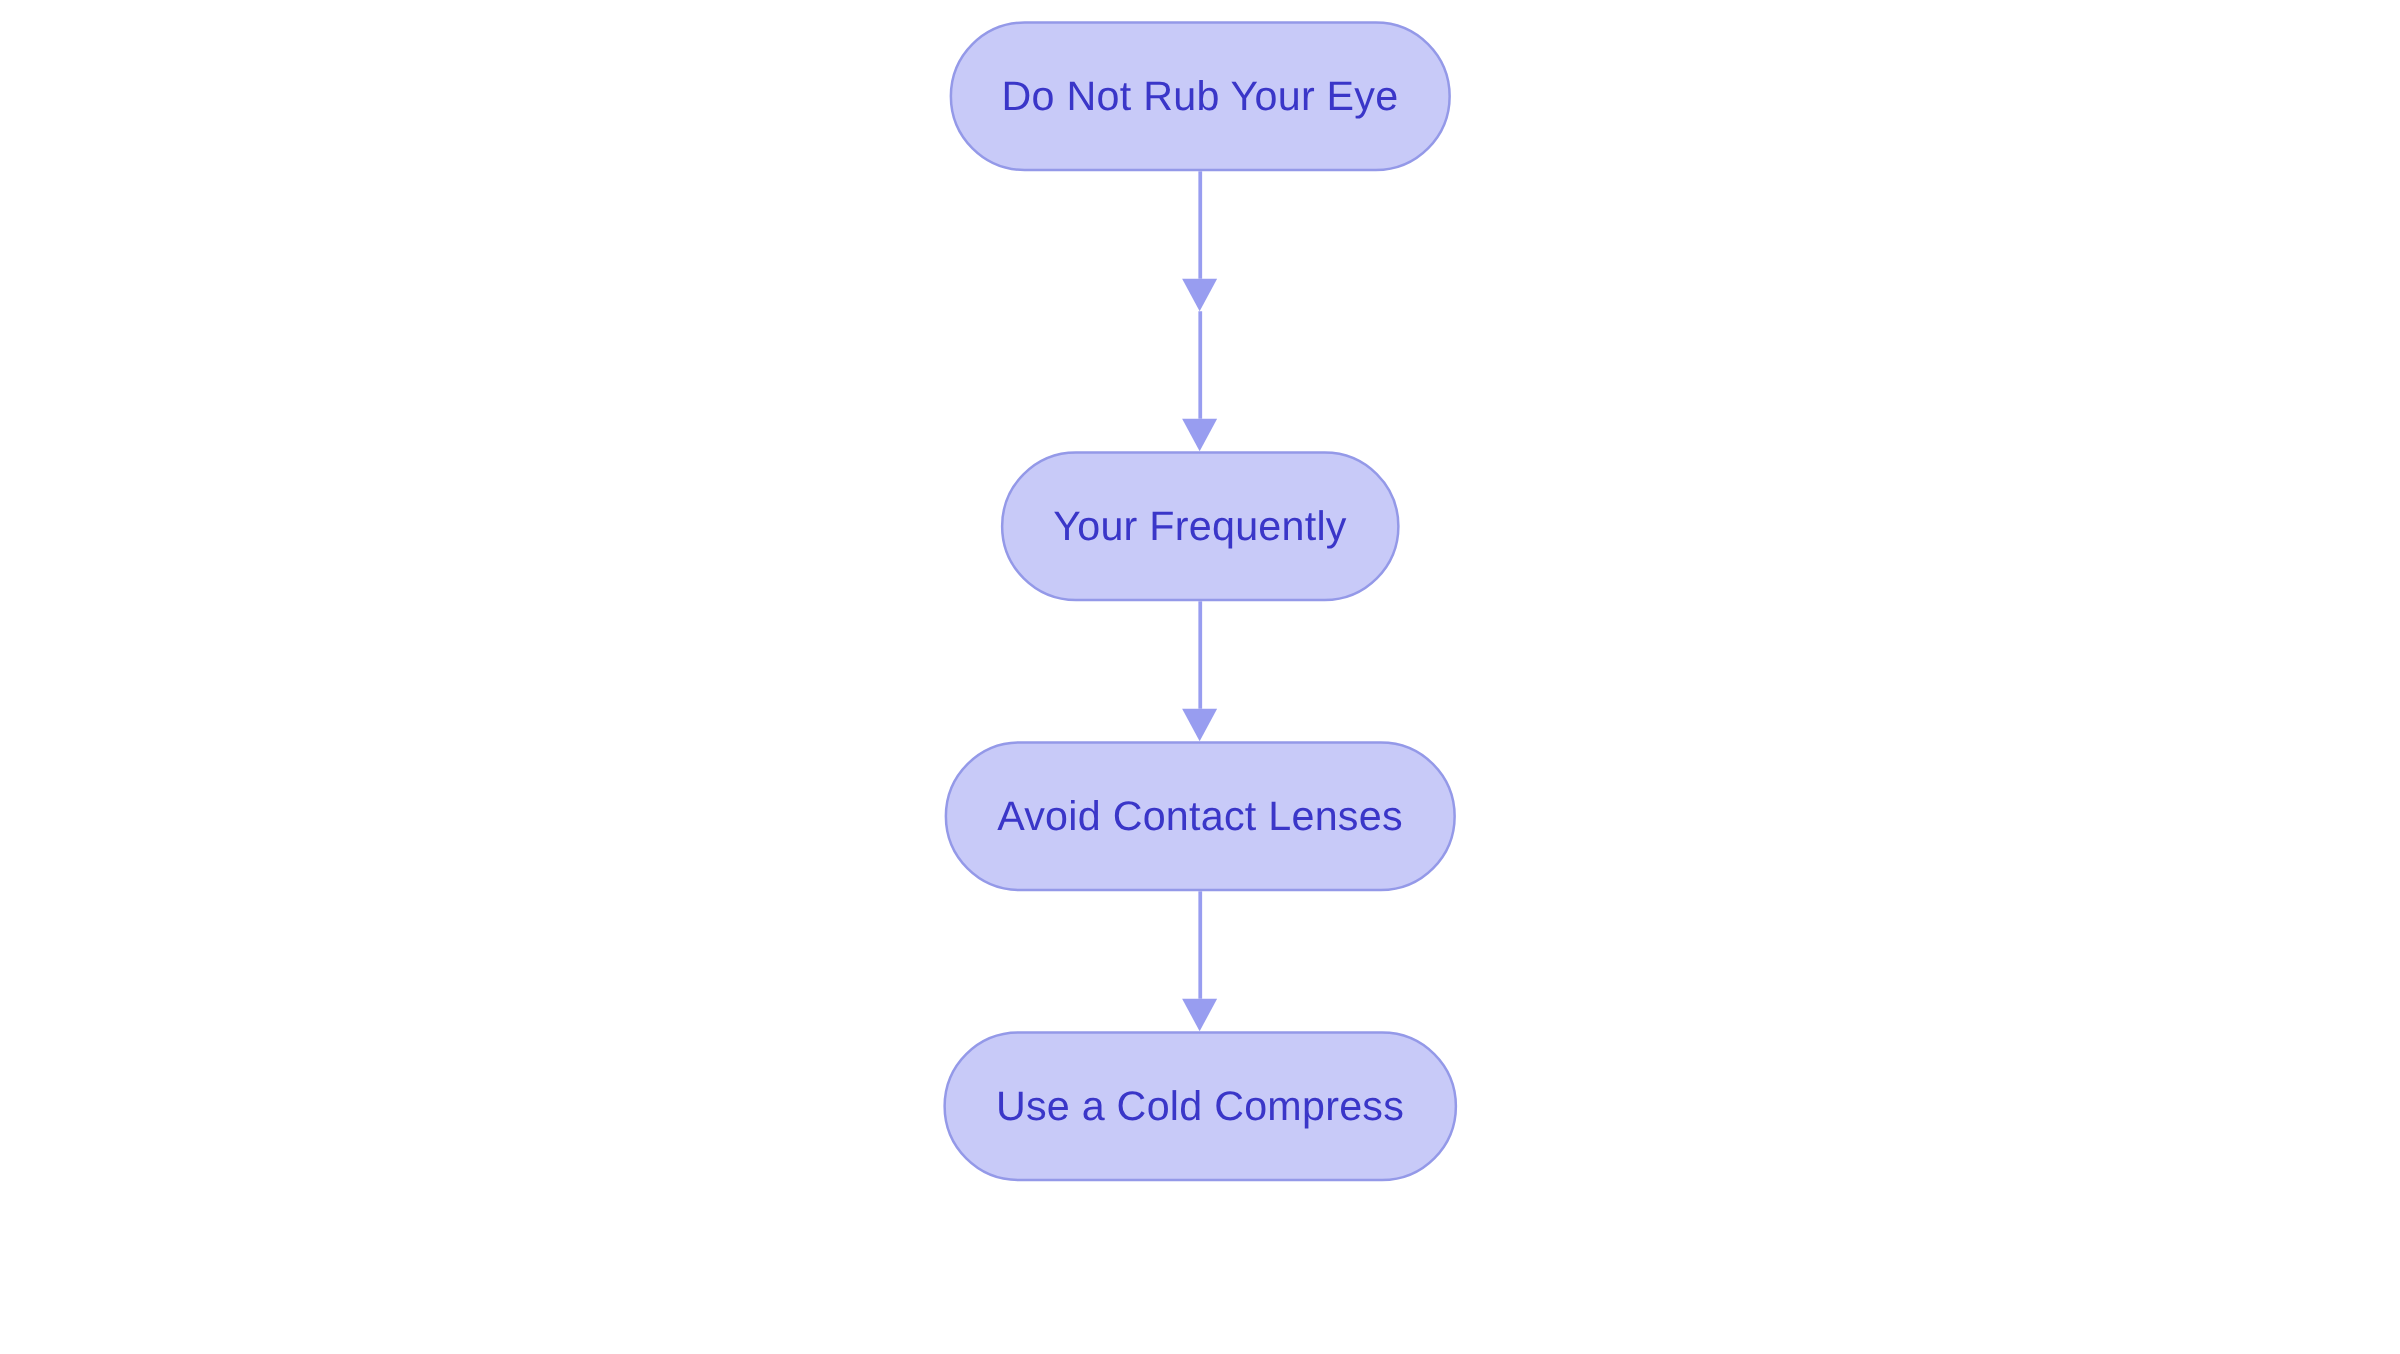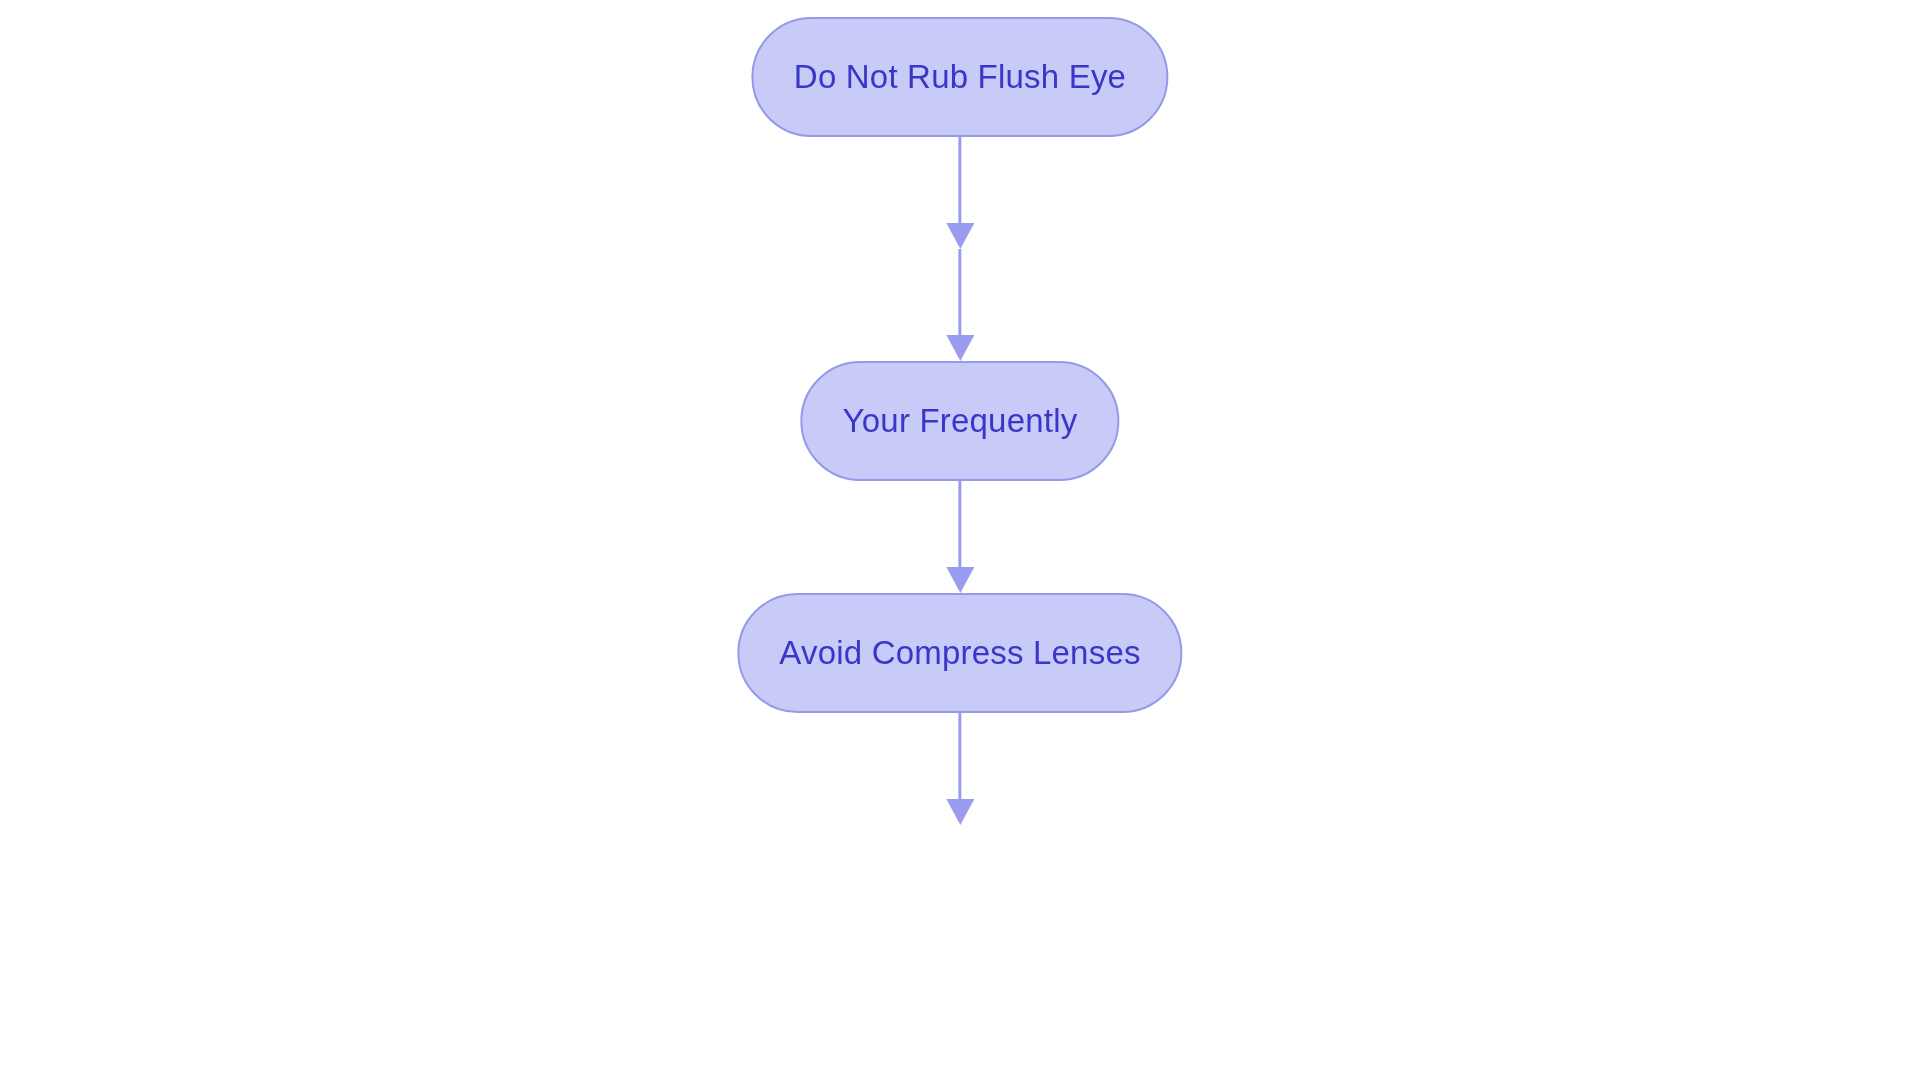--- a/index.html
+++ b/index.html
@@ -62,21 +62,21 @@
     border-top:26px solid var(--arrow);
   }
 </style>
 </head>
 <body>
 
 <div class="canvas">
   <div class="flow-column">
 
     <div class="flow-node">
-      <span>Do Not Rub Flush Eye</span>
+      <span>Do Not Rub Your Eye</span>
     </div>
 
     <div class="connector">
       <div class="line"></div>
       <div class="arrowhead"></div>
     </div>
 
 
     <div class="connector">
       <div class="line"></div>
@@ -86,23 +86,26 @@
     <div class="flow-node">
       <span>Your Frequently</span>
     </div>
 
     <div class="connector">
       <div class="line"></div>
       <div class="arrowhead"></div>
     </div>
 
     <div class="flow-node">
-      <span>Avoid Compress Lenses</span>
+      <span>Avoid Contact Lenses</span>
     </div>
 
     <div class="connector">
       <div class="line"></div>
       <div class="arrowhead"></div>
     </div>
 
+    <div class="flow-node">
+      <span>Use a Cold Compress</span>
+    </div>
 
   </div>
 </div>
 
 </body></html>

